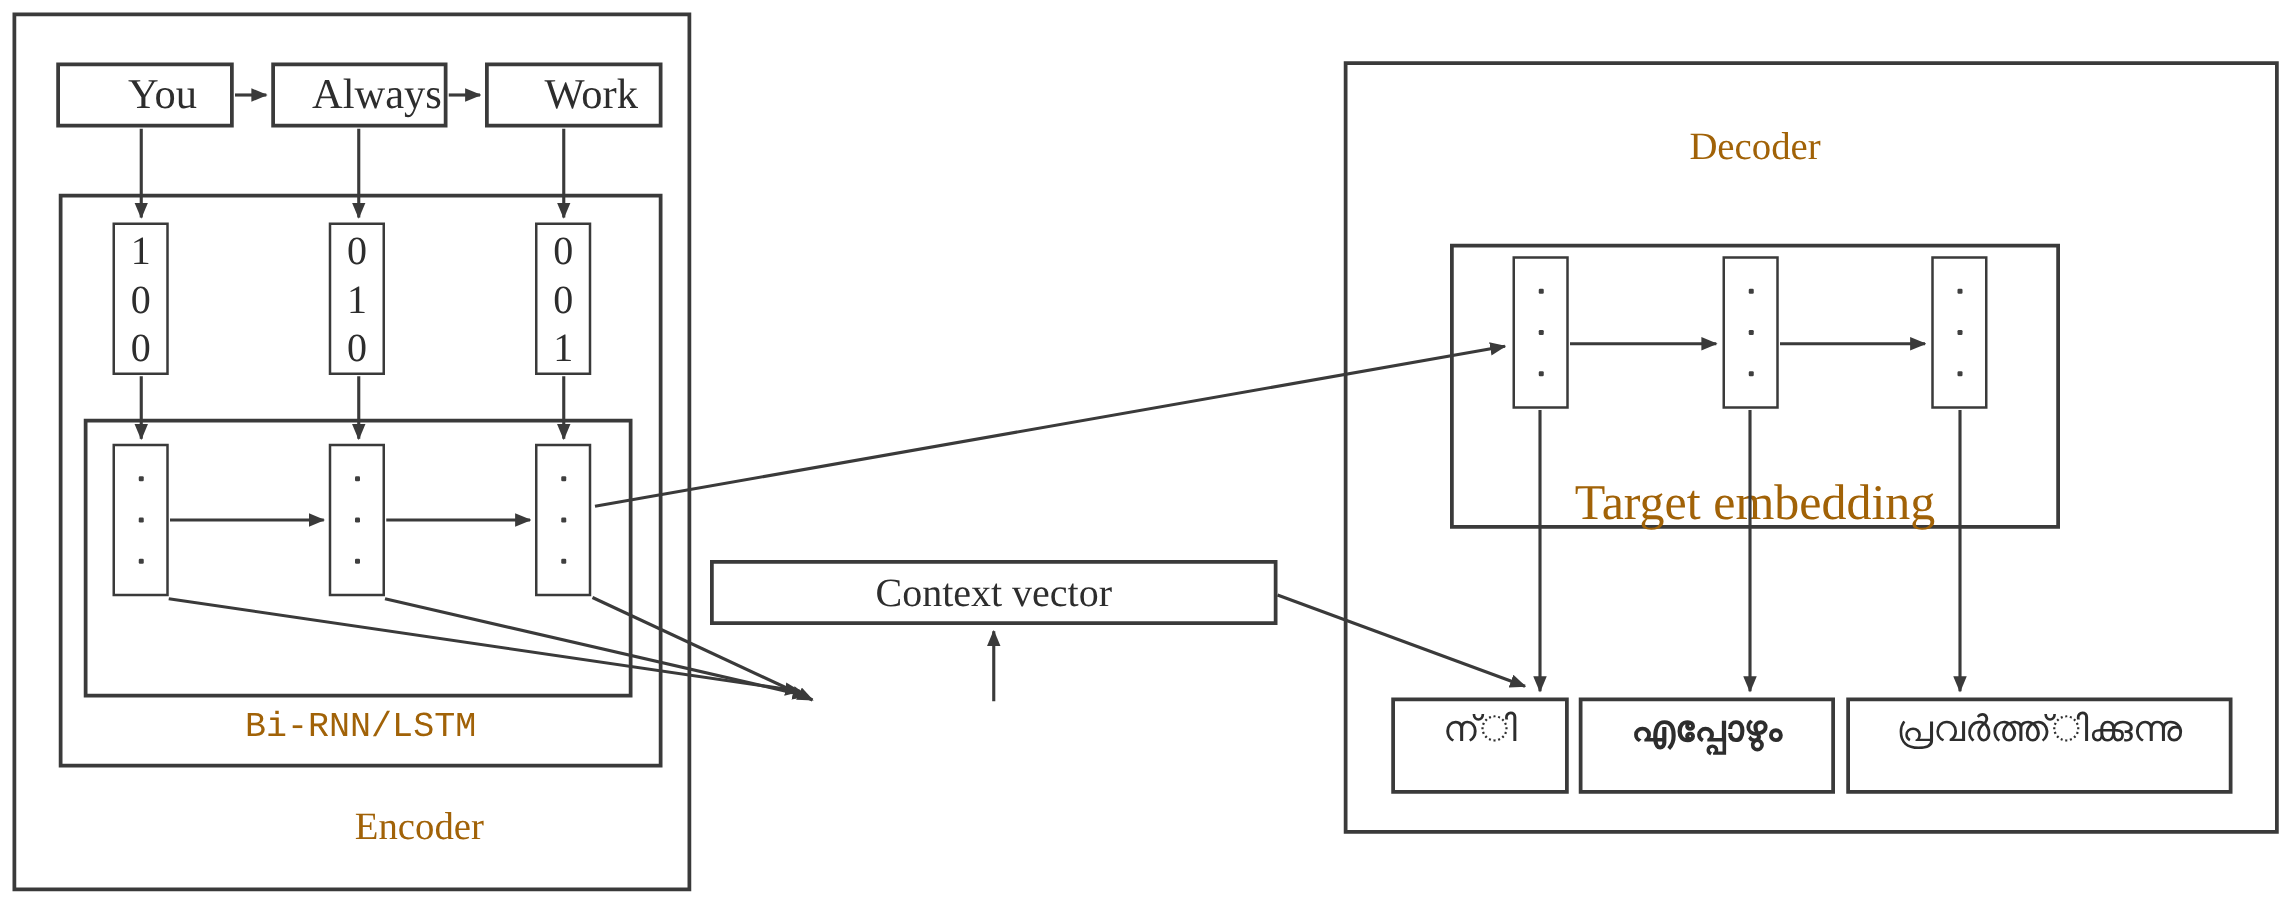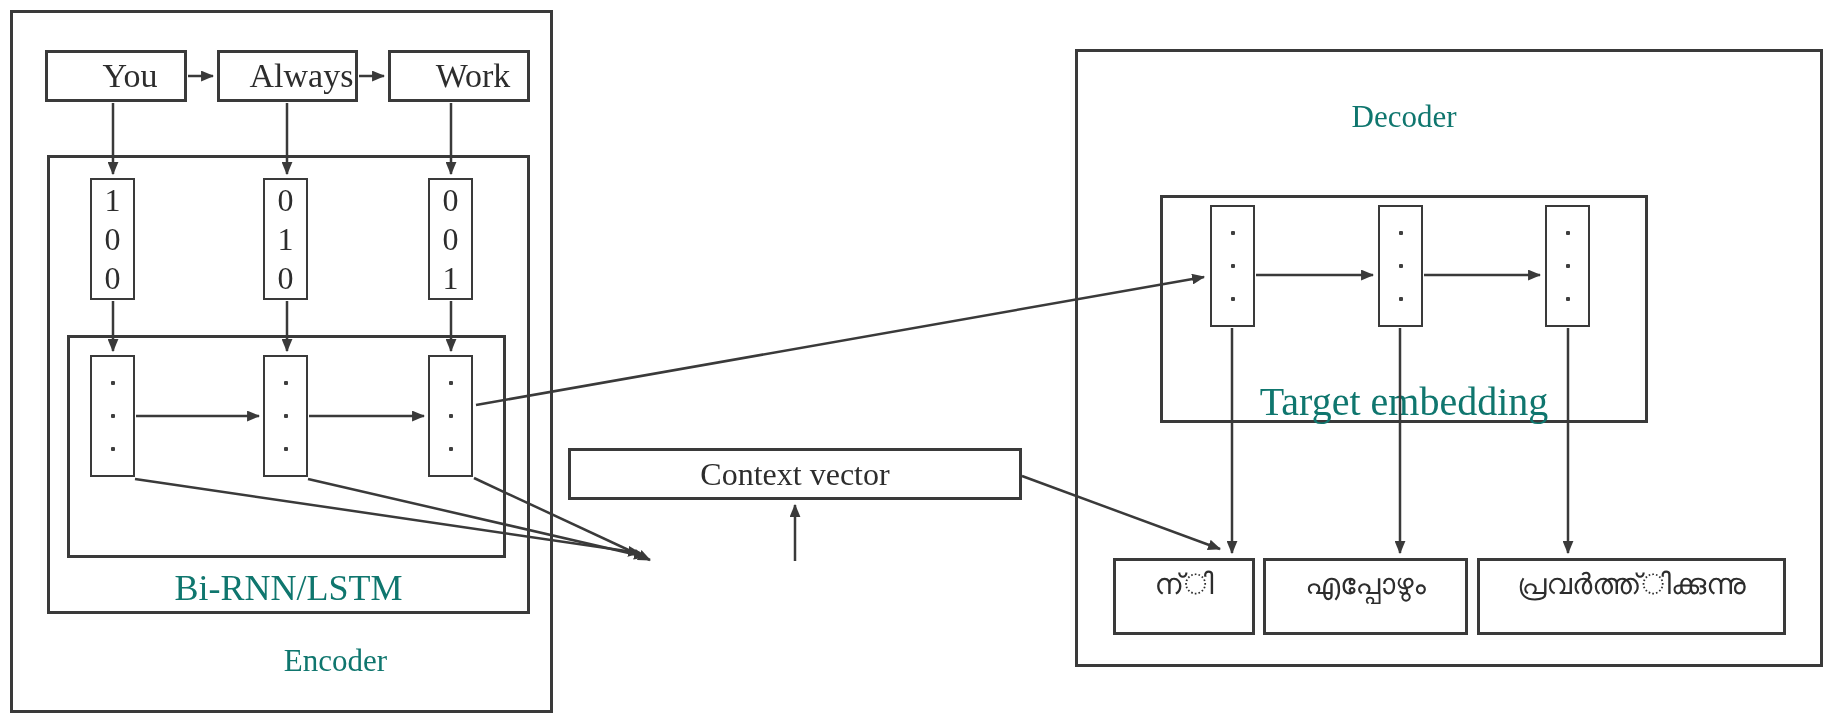--- a/index.html
+++ b/index.html
@@ -9,21 +9,21 @@
     overflow:hidden;
   }
   .box{position:absolute;border:3px solid #3a3a3a;background:#ffffff;box-sizing:border-box;}
   .box.thin{border-width:2px;}
   .box.clear{background:transparent;}
   .wordbox{display:flex;align-items:center;justify-content:center;font-size:34px;padding-left:28px;}
   .onehot{display:flex;align-items:center;justify-content:center;text-align:center;
           font-size:32px;line-height:39px;white-space:pre-line;}
   .cell{display:flex;flex-direction:column;align-items:center;justify-content:center;gap:29px;}
   .dot{width:4px;height:4px;background:#3f3f3f;border-radius:1px;}
-  .lbl{position:absolute;text-align:center;color:#0f766e;}
+  .lbl{position:absolute;text-align:center;color:#a16207;}
   .ctrbox{display:flex;align-items:center;justify-content:center;font-size:32px;}
   .mal{display:flex;align-items:flex-start;justify-content:center;font-size:29px;padding-top:7px;}
   svg.overlay{position:absolute;left:0;top:0;width:1835px;height:725px;pointer-events:none;}
   svg.overlay line{stroke:#3a3a3a;stroke-width:2.5;}
 </style>
 </head>
 <body>
 
 <div class="stage">
 
@@ -68,21 +68,21 @@
     <span class="dot"></span>
     <span class="dot"></span>
     <span class="dot"></span>
   </div>
   <div class="box thin cell" style="left:428px;top:355px;width:45px;height:122px;">
     <span class="dot"></span>
     <span class="dot"></span>
     <span class="dot"></span>
   </div>
 
-  <div class="lbl" style="left:47px;top:567px;width:483px;font-size:36px;">Bi-RNN/LSTM</div>
+  <div class="lbl" style="left:47px;top:567px;width:483px;font-size:28px;font-family:Liberation Mono, monospace;">Bi-RNN/LSTM</div>
   <div class="lbl" style="left:10px;top:643px;width:651px;font-size:31px;">Encoder</div>
 
   <div class="box ctrbox" style="left:568px;top:448px;width:454px;height:52px;">
     <span>Context vector</span>
   </div>
 
   <div class="box" style="left:1075px;top:49px;width:748px;height:618px;"></div>
 
   <div class="lbl" style="left:1160px;top:99px;width:488px;font-size:31px;">Decoder</div>
 
@@ -102,21 +102,21 @@
     <span class="dot"></span>
     <span class="dot"></span>
     <span class="dot"></span>
   </div>
 
   <div class="lbl" style="left:1160px;top:378px;width:488px;font-size:40px;">Target embedding</div>
 
   <div class="box mal" style="left:1113px;top:558px;width:142px;height:77px;">
     <span>ന്ി</span>
   </div>
-  <div class="box mal" style="left:1263px;top:558px;width:205px;height:77px;">
+  <div class="box mal" style="left:1263px;top:558px;width:205px;height:77px;font-weight:bold;">
     <span>എപ്പോഴും</span>
   </div>
   <div class="box mal" style="left:1477px;top:558px;width:309px;height:77px;">
     <span>പ്രവർത്ത്ിക്കുന്നു</span>
   </div>
 
   <svg class="overlay" viewBox="0 0 1835 725">
     <defs>
       <marker id="ah" viewBox="0 0 12 10" refX="11" refY="5" markerWidth="13" markerHeight="11" markerUnits="userSpaceOnUse" orient="auto">
         <path d="M0,0 L12,5 L0,10 Z" fill="#3a3a3a"></path>

